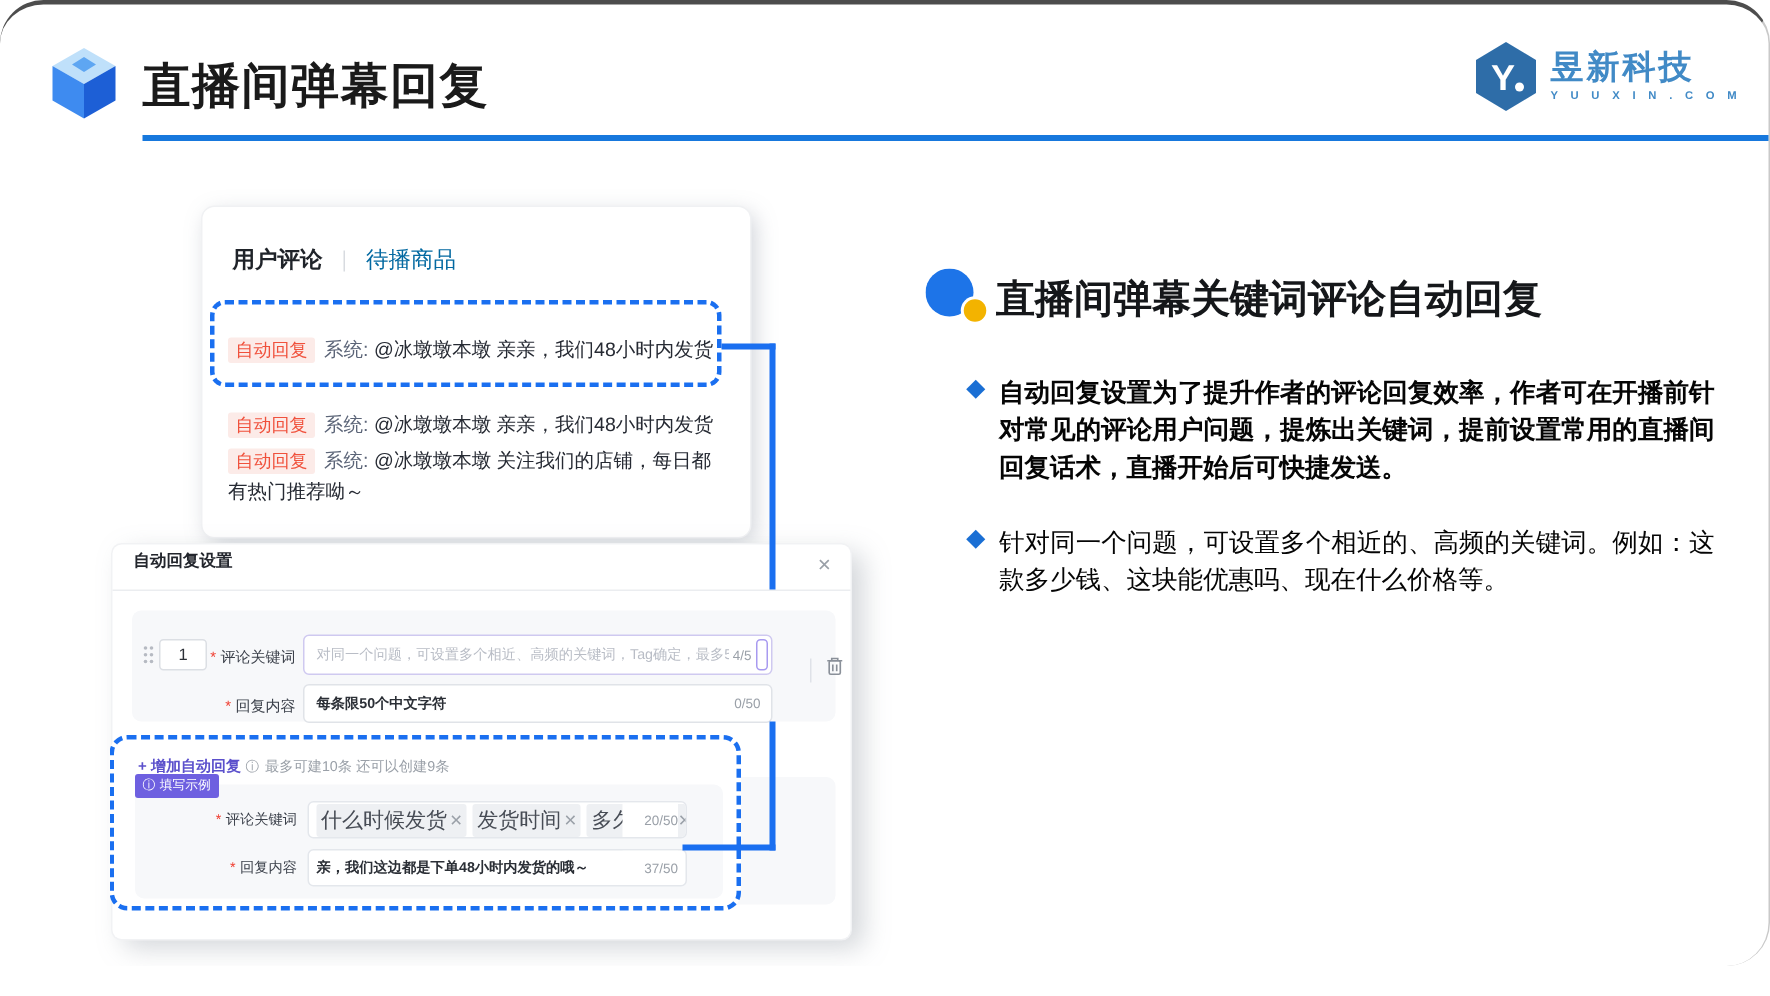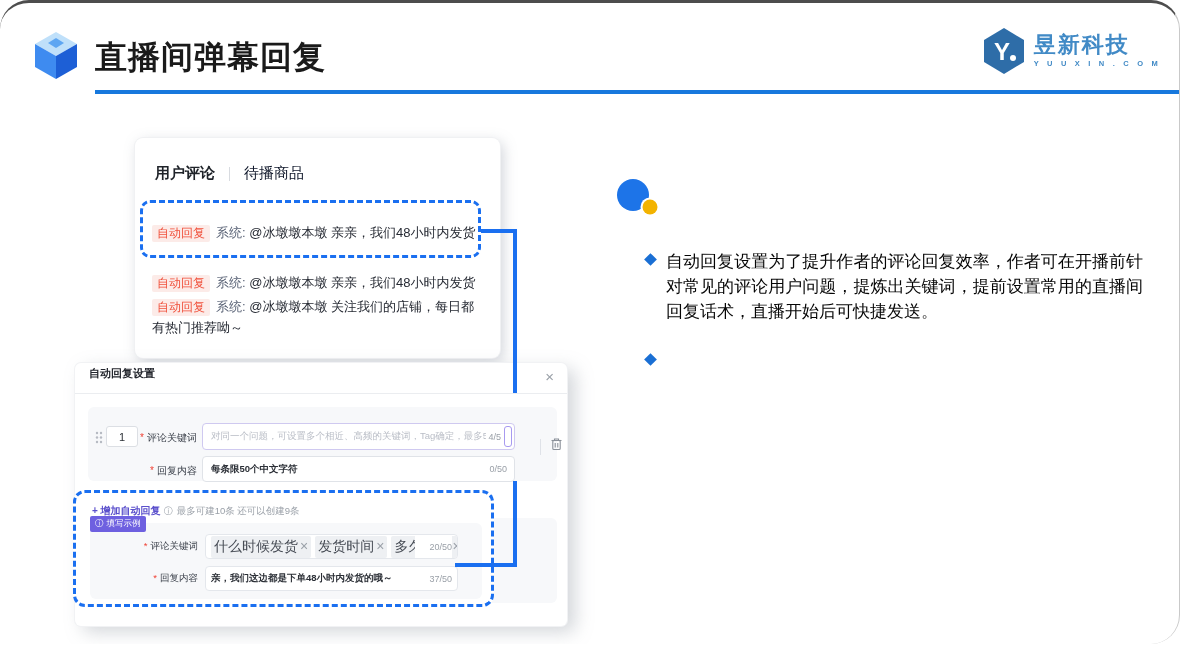--- a/index.html
+++ b/index.html
@@ -15,21 +15,21 @@
   .brand{position:absolute;right:18px;top:24px;display:flex;align-items:center;}
   .brand-text{margin-left:7px;}
   .brand-name{font-size:22px;color:#418ac6;letter-spacing:2px;font-weight:600;line-height:1;}
   .brand-domain{font-size:7.5px;color:#418ac6;letter-spacing:3.2px;margin-top:3px;font-weight:700;}
   
   .chat-card{position:absolute;left:135px;top:135px;width:365px;height:220px;background:#fff;border-radius:8px;
     box-shadow:0 0 0 1px #f0f1f3,3px 4px 14px rgba(120,130,145,.35);z-index:1;}
   .tabs{position:absolute;left:20px;top:26px;display:flex;align-items:center;font-size:15px;text-align:center;}
   .tab-active{color:#1f2329;font-weight:700;}
   .tab-sep{width:1px;height:14px;background:#d8dbe0;margin:0 14px;}
-  .tab-inactive{color:#0f172a;}
+  .tab-inactive{color:#0369a1;}
   .chat-highlight{position:absolute;left:5px;top:62px;width:335px;height:52px;border:3px dashed #1a6ff0;border-radius:10px;}
   .msg{position:absolute;left:17px;width:332px;font-size:13px;line-height:21px;color:#262a33;}
   .msg-badge{display:inline-block;font-size:12px;line-height:17px;color:#f0513c;background:#fcebe8;border-radius:2px;padding:0 5px;margin-right:6px;}
   .msg-sender{color:#5c6578;}
   .m1{top:84px;} .m2{top:134px;} .m3{top:158px;}
   
   .dialog{position:absolute;left:75px;top:360px;width:492px;height:263px;background:#fff;border-radius:6px;
     box-shadow:0 0 0 1px #f1f2f4,8px 6px 18px rgba(130,138,150,.35);z-index:2;}
   .dialog-title{position:absolute;left:14px;top:3px;font-size:11px;font-weight:700;color:#23262d;}
   .dialog-close{position:absolute;right:13px;top:3px;font-size:15px;color:#9aa0a8;cursor:pointer;line-height:22px;}
@@ -75,21 +75,21 @@
   .conn-a{left:481px;top:226px;width:36px;height:4px;}
   .conn-b{left:513px;top:226px;width:4px;height:164px;}
   .conn-c{left:513px;top:478px;width:4px;height:86px;}
   .conn-d{left:455px;top:560px;width:62px;height:4px;}
   
   .info-icon-bubbles{position:absolute;left:617px;top:176px;}
   .info-heading{position:absolute;left:664px;top:179px;font-size:26px;font-weight:600;color:#15171a;}
   .diamond{position:absolute;width:9px;height:9px;background:#1a6fd4;transform:rotate(45deg);}
   .d1{left:646px;top:252px;} .d2{left:646px;top:352px;}
   .info-point{position:absolute;left:666px;width:477px;font-size:17px;line-height:25px;color:#050505;font-weight:500;text-align:justify;}
-  .p1{top:246px;} .p2{top:346px;}
+  .p1{top:246px;font-weight:bold;} .p2{top:346px;}
 </style>
 </head>
 <body>
 
 <div class="page">
 
   <div class="cube-icon">
     <svg width="46" height="50" viewBox="0 0 46 50">
       <polygon points="23,2 44,14 23,26 2,14" fill="#bfe0fa"></polygon>
       <polygon points="23,8 31,13 23,18 15,13" fill="#5ea6f2"></polygon>
@@ -226,19 +226,21 @@
   <div class="conn conn-c"></div>
   <div class="conn conn-d"></div>
 
   <div class="info-icon-bubbles">
     <svg width="46" height="40" viewBox="0 0 46 40">
       <circle cx="16" cy="16" r="16" fill="#1d74e8"></circle>
       <circle cx="33" cy="28" r="9.5" fill="#ffffff"></circle>
       <circle cx="33" cy="28" r="7.5" fill="#f3b300"></circle>
     </svg>
   </div>
+  <div class="info-heading">直播间弹幕关键词评论自动回复</div>
 
   <div class="diamond d1"></div>
   <div class="info-point p1">自动回复设置为了提升作者的评论回复效率，作者可在开播前针对常见的评论用户问题，提炼出关键词，提前设置常用的直播间回复话术，直播开始后可快捷发送。</div>
 
   <div class="diamond d2"></div>
+  <div class="info-point p2">针对同一个问题，可设置多个相近的、高频的关键词。例如：这款多少钱、这块能优惠吗、现在什么价格等。</div>
 
 </div>
 
 </body></html>

